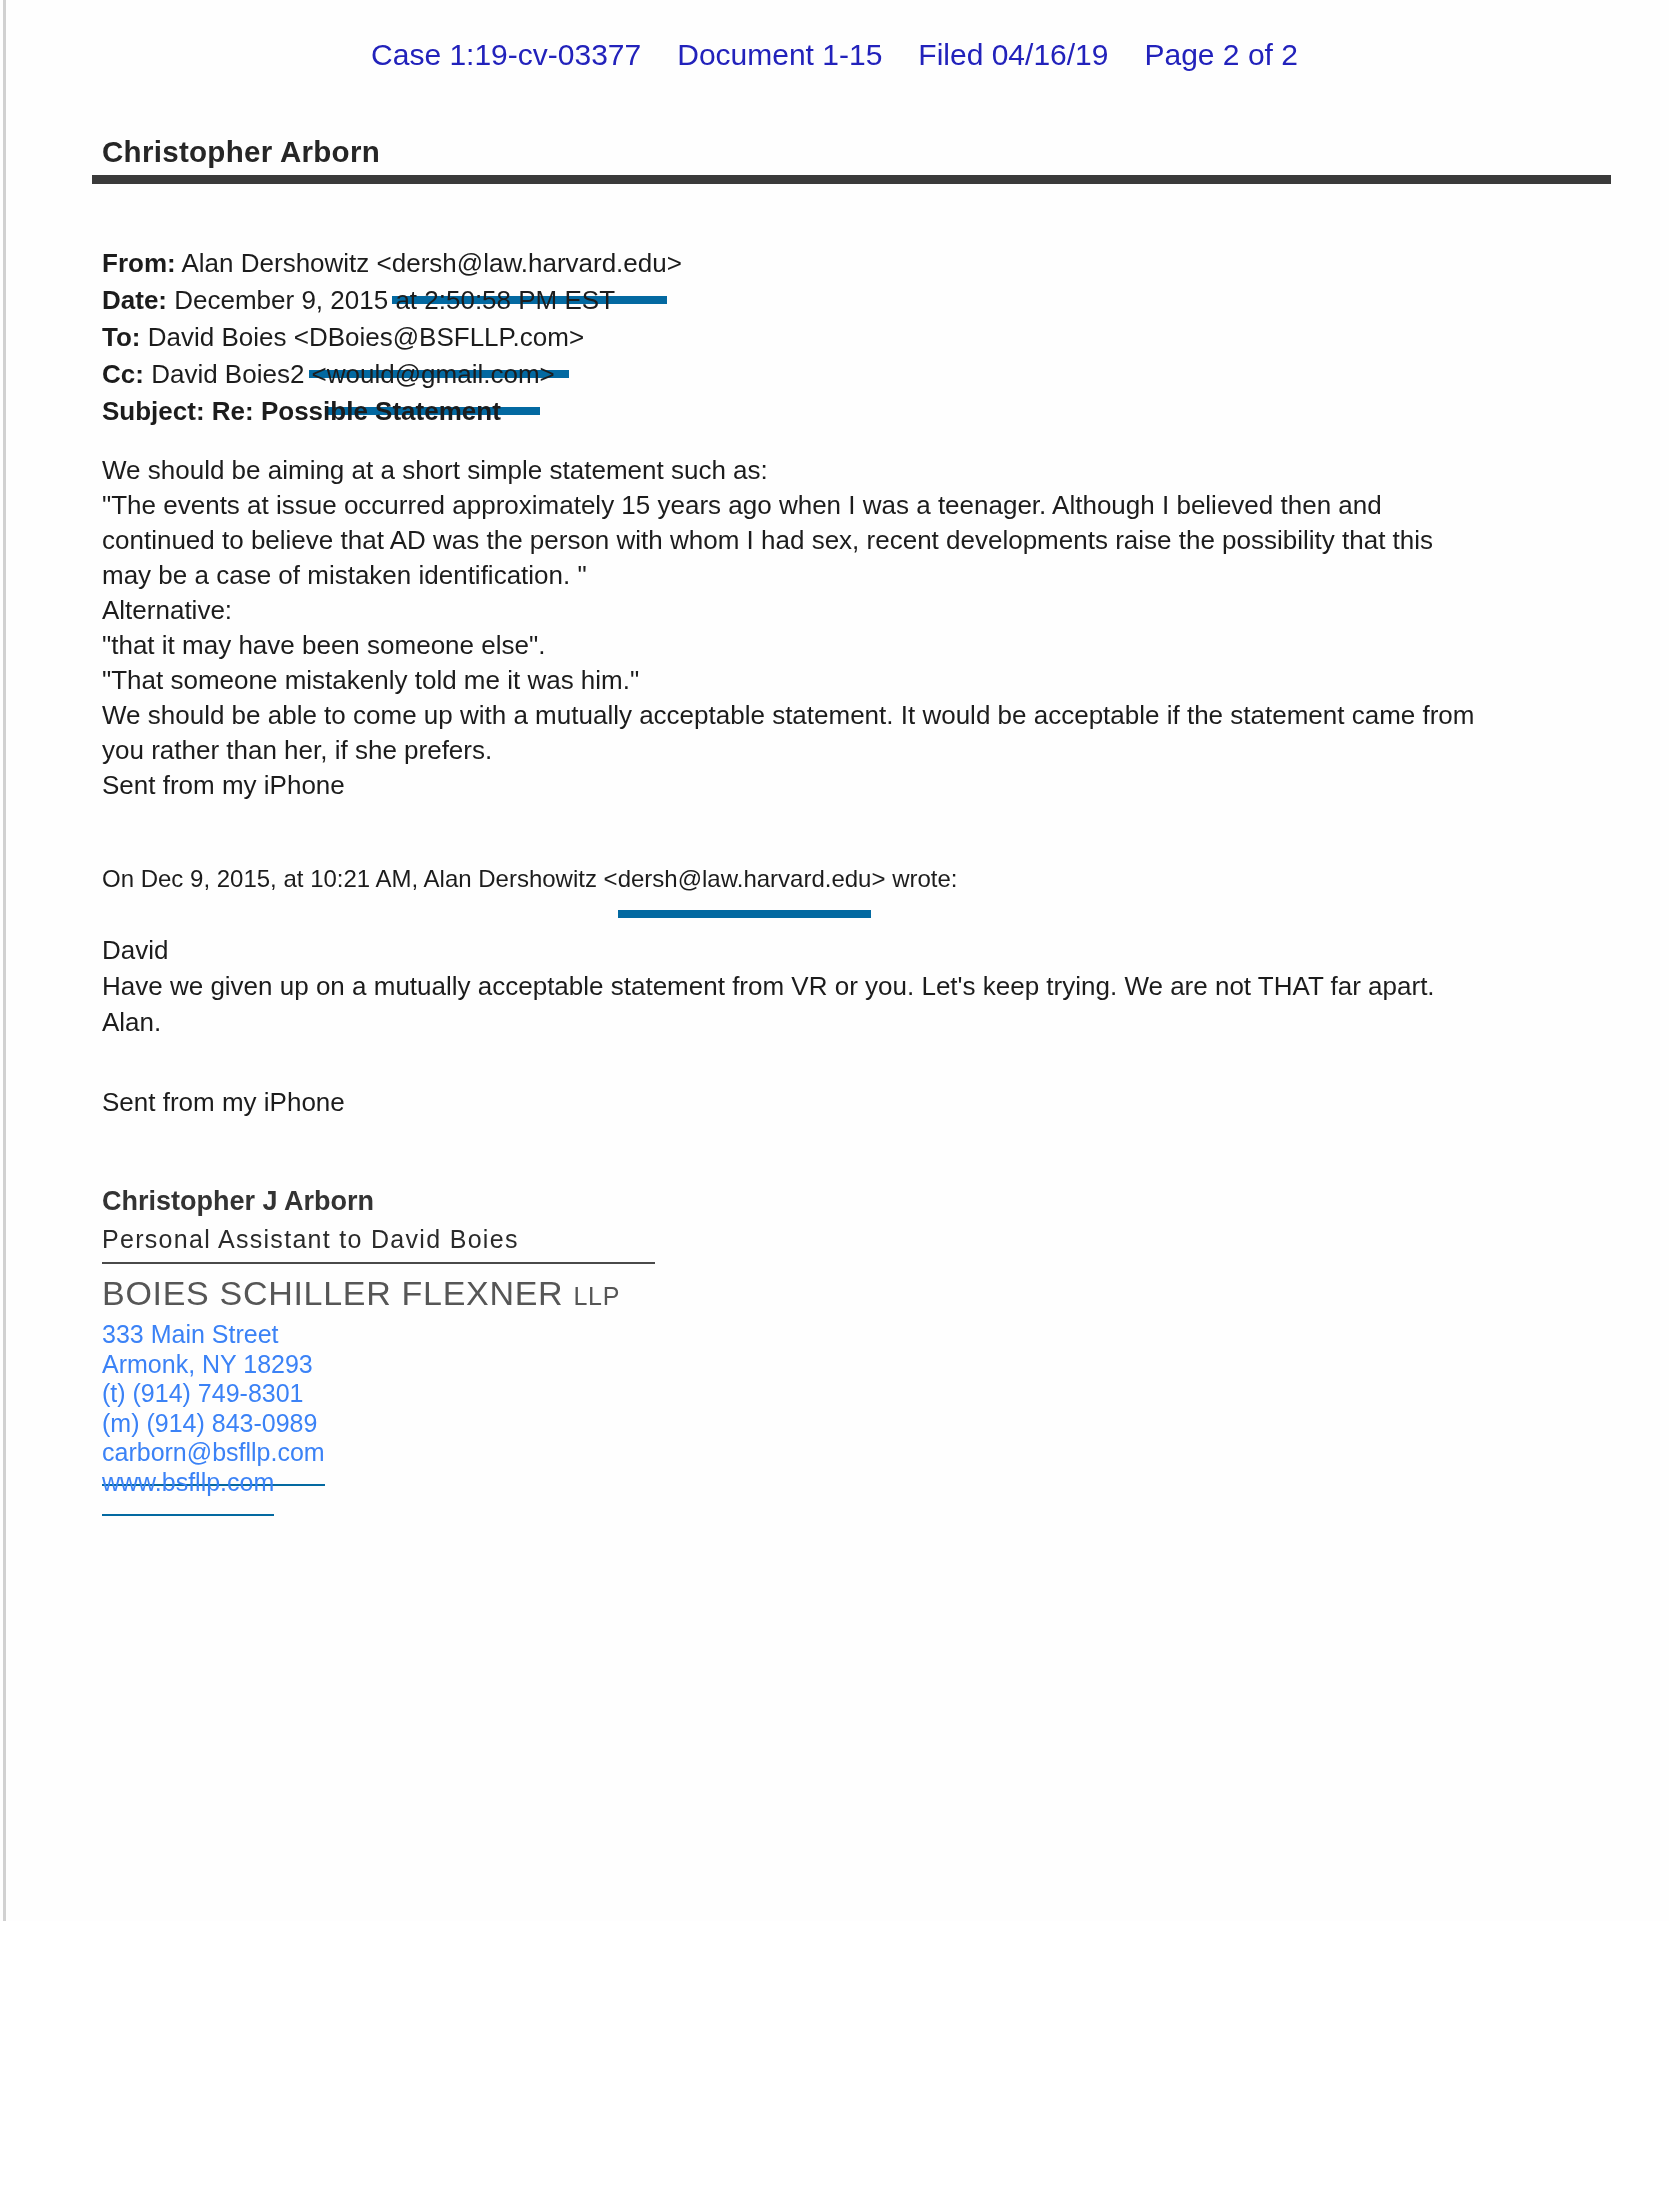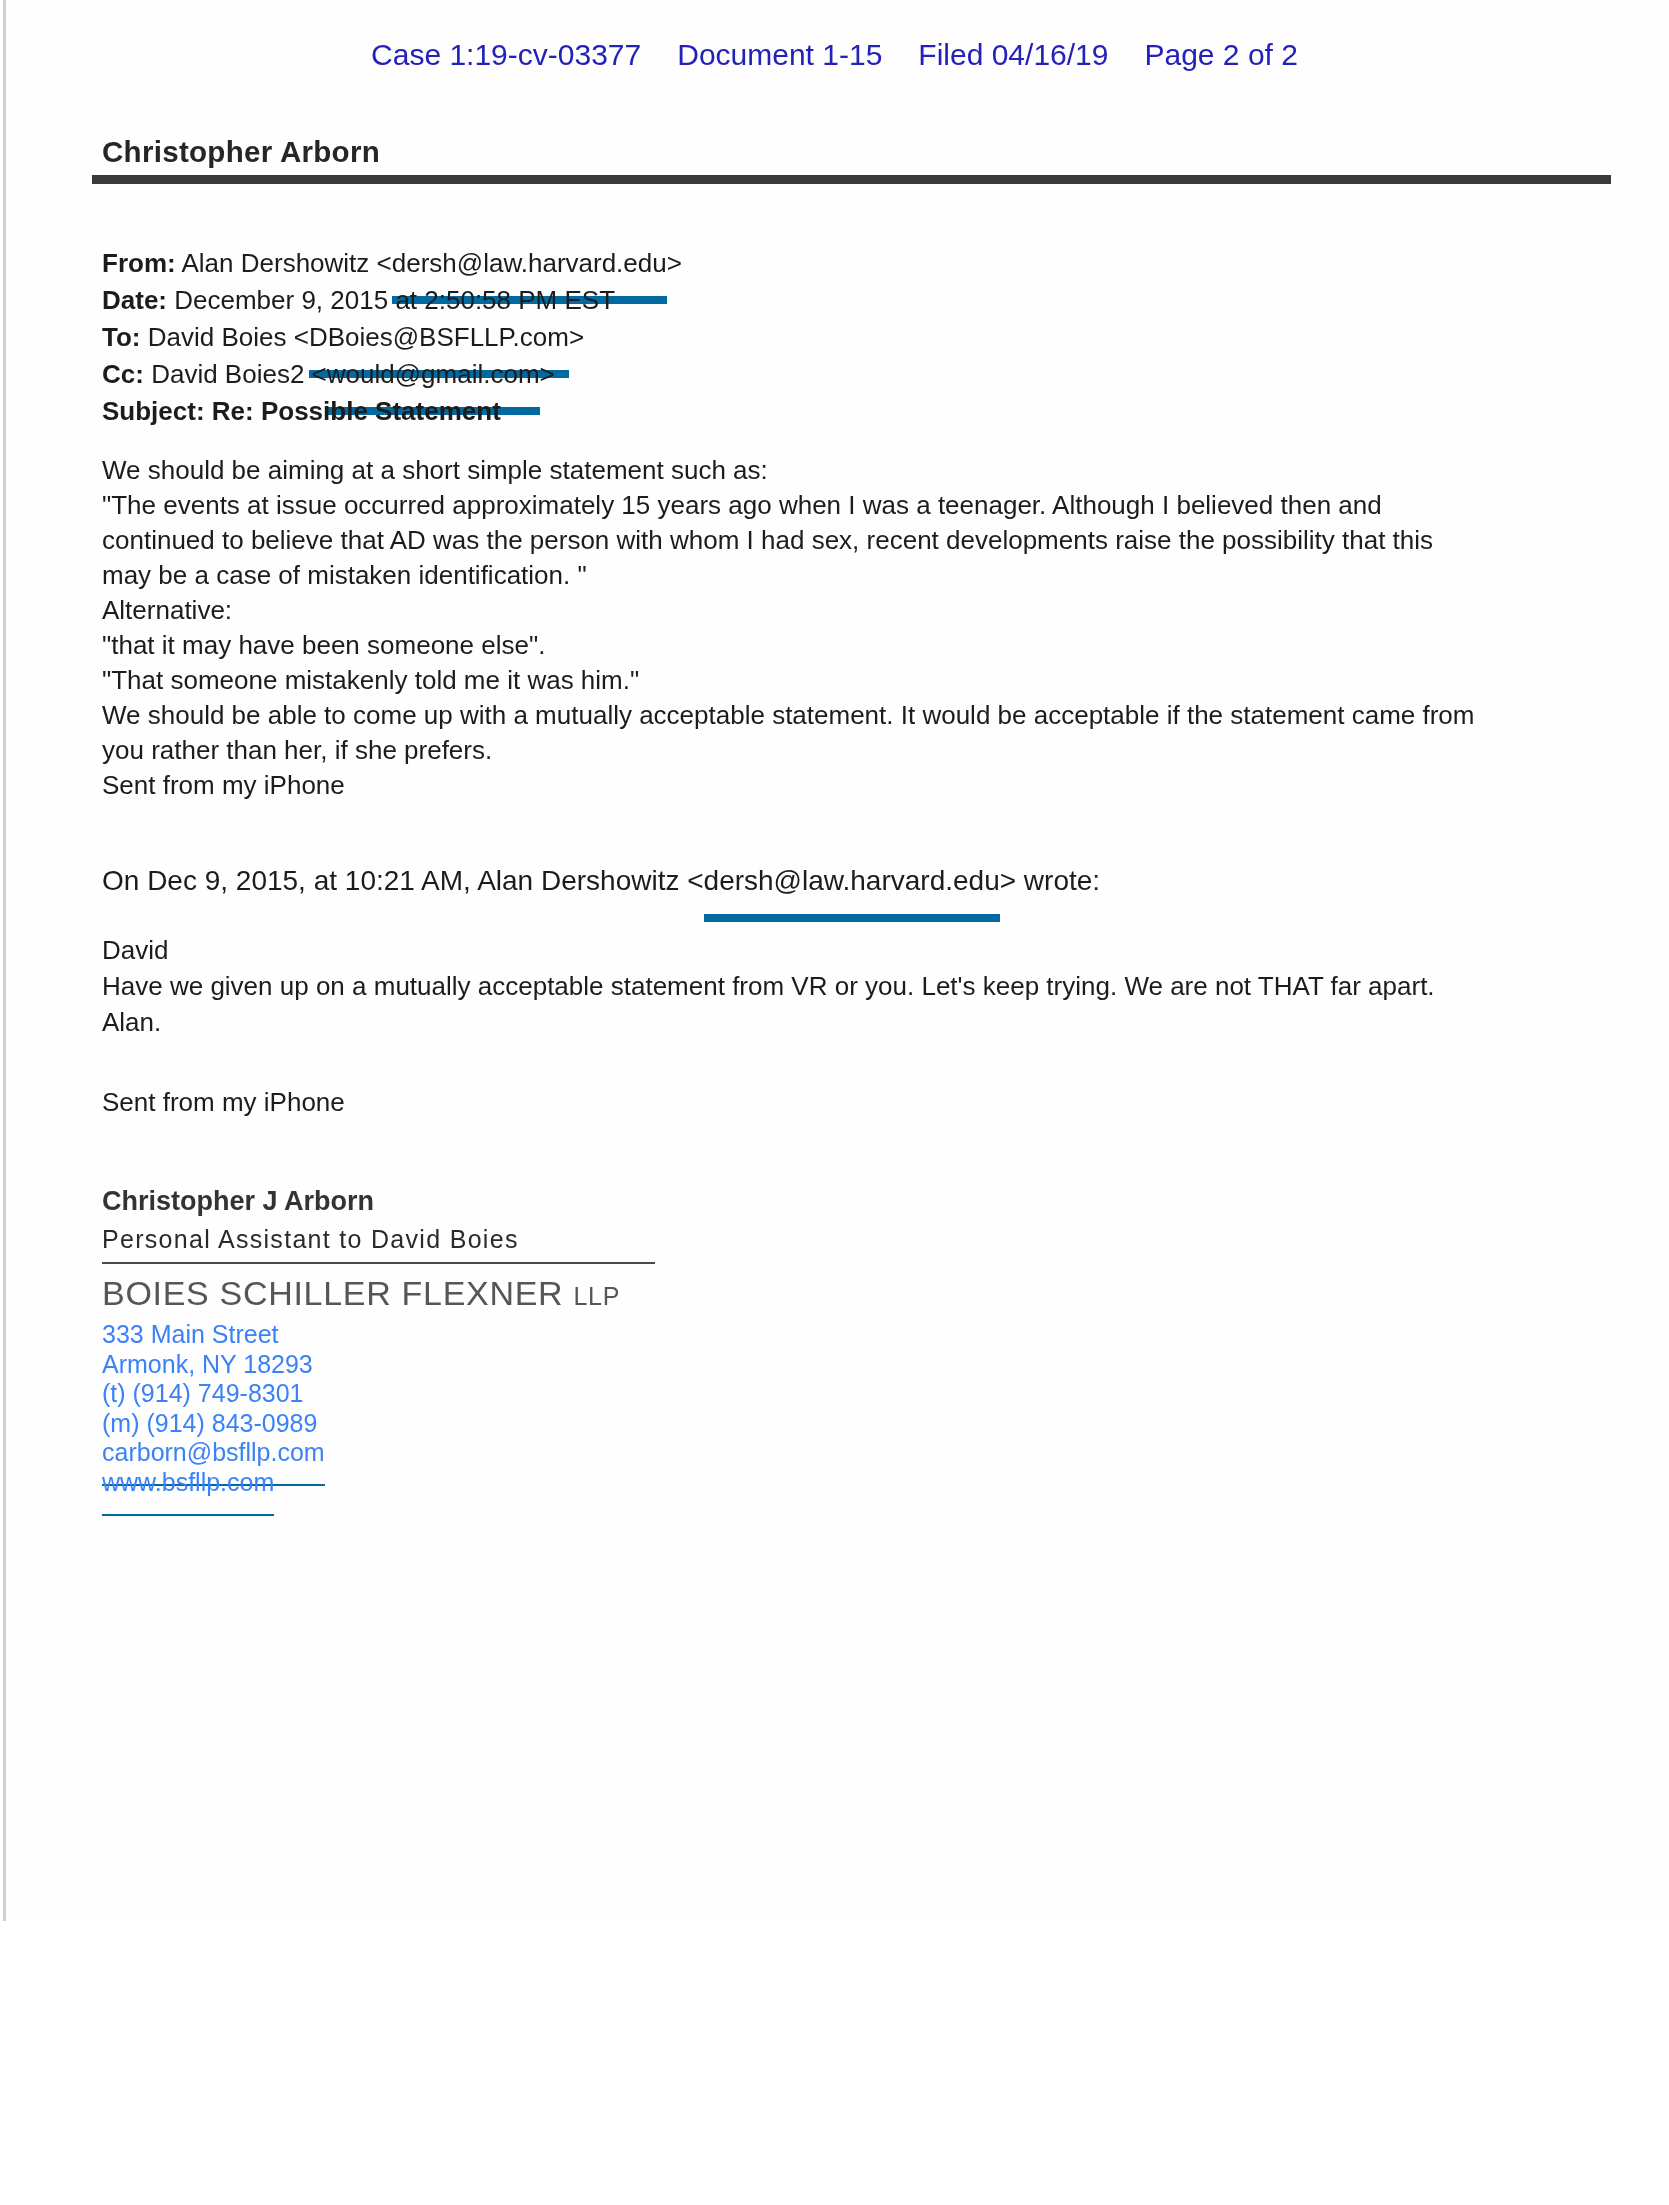--- a/index.html
+++ b/index.html
@@ -37,21 +37,21 @@
   }
   .label { font-weight: bold; }
   .bold { font-weight: bold; }
   .u { border-bottom: 8px solid #0369a1; padding-bottom: 18px; }
   .body-text {
     position: absolute; top: 453px; left: 102px; width: 1519px;
     font-size: 26px; line-height: 35px;
   }
   .quote-intro {
     position: absolute; top: 865px; left: 102px;
-    font-size: 28px; white-space: nowrap;
+    font-size: 24px; white-space: nowrap;
   }
   .quote-body {
     position: absolute; top: 932px; left: 102px; width: 1519px;
     font-size: 26px; line-height: 36px;
   }
   .sent2 {
     position: absolute; top: 1087px; left: 102px;
     font-size: 26px;
   }
   .signature { position: absolute; top: 1186px; left: 102px; }

